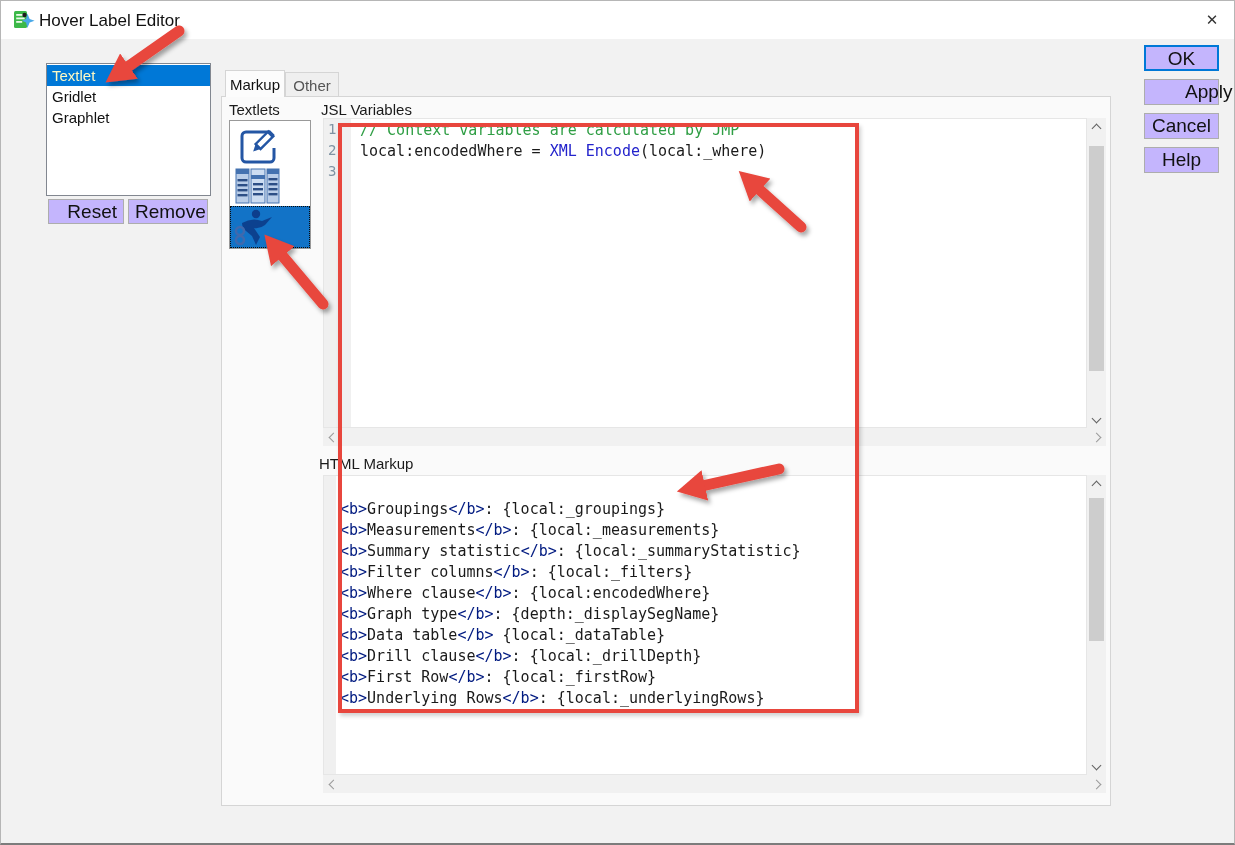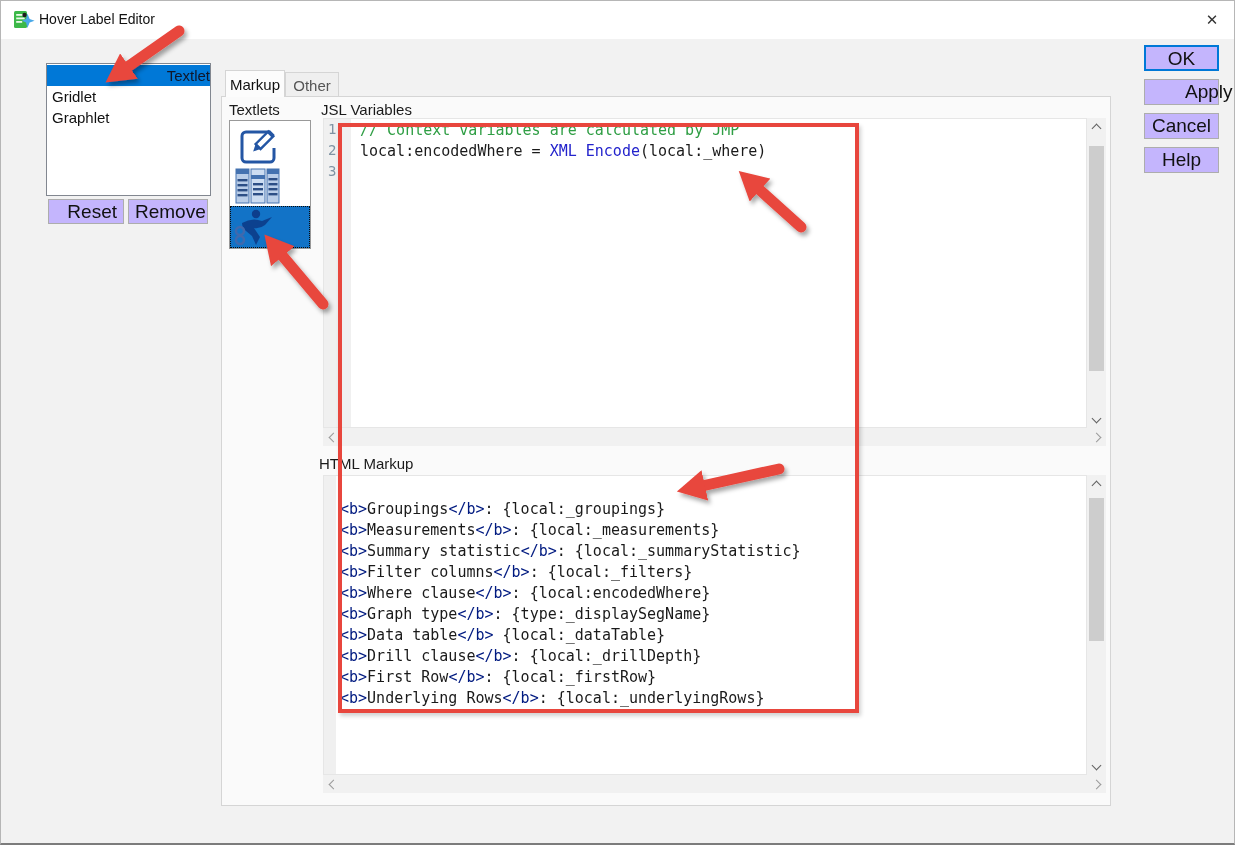--- a/index.html
+++ b/index.html
@@ -2,27 +2,27 @@
 <html><head>
 <meta charset="utf-8">
 <style>
   html,body{margin:0;padding:0;}
   body{width:1235px;height:845px;font-family:"Liberation Sans",sans-serif;background:#e8e8e8;}
   .window{position:absolute;left:0;top:0;width:1235px;height:845px;background:#f2f2f2;
           border:1px solid #b6b6b6;border-bottom:2px solid #7c7c7c;box-sizing:border-box;overflow:hidden;}
   .abs{position:absolute;box-sizing:border-box;}
   
   .titlebar{left:0;top:0;width:100%;height:38px;background:#ffffff;}
-  .titletext{left:38px;top:10px;font-size:14px;color:#111;}
+  .titletext{left:38px;top:10px;font-size:17px;color:#111;}
   .closebtn{left:1193px;top:5px;width:36px;height:28px;text-align:center;line-height:28px;
             font-size:15px;color:#333;cursor:pointer;}
   
   .listbox{left:45px;top:62px;width:165px;height:133px;background:#fff;border:1px solid #828790;padding-top:1px;}
   .litem{height:21px;line-height:21px;padding-left:5px;font-size:15px;color:#111;cursor:default;}
-  .litem.sel{background:#0078d7;color:#0f172a;text-align:right;}
+  .litem.sel{background:#0078d7;color:#fef9c3;}
   
   .btn{background:#c4b5fd;border:1px solid #adadad;font-size:19px;color:#111;text-align:center;
        font-family:"Liberation Sans",sans-serif;cursor:pointer;}
   .btn.default{border:2px solid #0078d7;}
   
   .tab{font-size:15px;text-align:center;cursor:pointer;}
   .tab.active{left:224px;top:69px;width:60px;height:27px;line-height:27px;background:#fcfcfc;
               border:1px solid #d5d5d5;border-bottom:none;color:#111;z-index:3;}
   .tab.idle{left:284px;top:71px;width:54px;height:25px;line-height:25px;background:#efefef;
             border:1px solid #d5d5d5;border-bottom:none;color:#555;z-index:1;}
@@ -165,21 +165,21 @@
   <span class="abs panel-label" style="left:318px;top:454px;z-index:4;">HTML Markup</span>
   <div class="abs editor" style="left:322px;top:474px;width:764px;height:300px;z-index:4;">
     <div class="gutter" style="width:12px;"></div>
     <div class="abs" style="left:16px;top:2px;right:0;">
         <div class="cline"></div>
         <div class="cline"><span class="tok-tag">&lt;b&gt;</span><span class="tok-plain">Groupings</span><span class="tok-tag">&lt;/b&gt;</span><span class="tok-plain">: {local:_groupings}</span></div>
         <div class="cline"><span class="tok-tag">&lt;b&gt;</span><span class="tok-plain">Measurements</span><span class="tok-tag">&lt;/b&gt;</span><span class="tok-plain">: {local:_measurements}</span></div>
         <div class="cline"><span class="tok-tag">&lt;b&gt;</span><span class="tok-plain">Summary statistic</span><span class="tok-tag">&lt;/b&gt;</span><span class="tok-plain">: {local:_summaryStatistic}</span></div>
         <div class="cline"><span class="tok-tag">&lt;b&gt;</span><span class="tok-plain">Filter columns</span><span class="tok-tag">&lt;/b&gt;</span><span class="tok-plain">: {local:_filters}</span></div>
         <div class="cline"><span class="tok-tag">&lt;b&gt;</span><span class="tok-plain">Where clause</span><span class="tok-tag">&lt;/b&gt;</span><span class="tok-plain">: {local:encodedWhere}</span></div>
-        <div class="cline"><span class="tok-tag">&lt;b&gt;</span><span class="tok-plain">Graph type</span><span class="tok-tag">&lt;/b&gt;</span><span class="tok-plain">: {type:_displaySegName}</span></div>
+        <div class="cline"><span class="tok-tag">&lt;b&gt;</span><span class="tok-plain">Graph type</span><span class="tok-tag">&lt;/b&gt;</span><span class="tok-plain">: {depth:_displaySegName}</span></div>
         <div class="cline"><span class="tok-tag">&lt;b&gt;</span><span class="tok-plain">Data table</span><span class="tok-tag">&lt;/b&gt;</span><span class="tok-plain"> {local:_dataTable}</span></div>
         <div class="cline"><span class="tok-tag">&lt;b&gt;</span><span class="tok-plain">Drill clause</span><span class="tok-tag">&lt;/b&gt;</span><span class="tok-plain">: {local:_drillDepth}</span></div>
         <div class="cline"><span class="tok-tag">&lt;b&gt;</span><span class="tok-plain">First Row</span><span class="tok-tag">&lt;/b&gt;</span><span class="tok-plain">: {local:_firstRow}</span></div>
         <div class="cline"><span class="tok-tag">&lt;b&gt;</span><span class="tok-plain">Underlying Rows</span><span class="tok-tag">&lt;/b&gt;</span><span class="tok-plain">: {local:_underlyingRows}</span></div>
       </div>
   </div>
   <div class="abs vscroll" style="left:1086px;top:474px;height:300px;z-index:4;">
     <div class="sbtn" style="top:0;">
         <i class="chev up"></i>
       </div>

